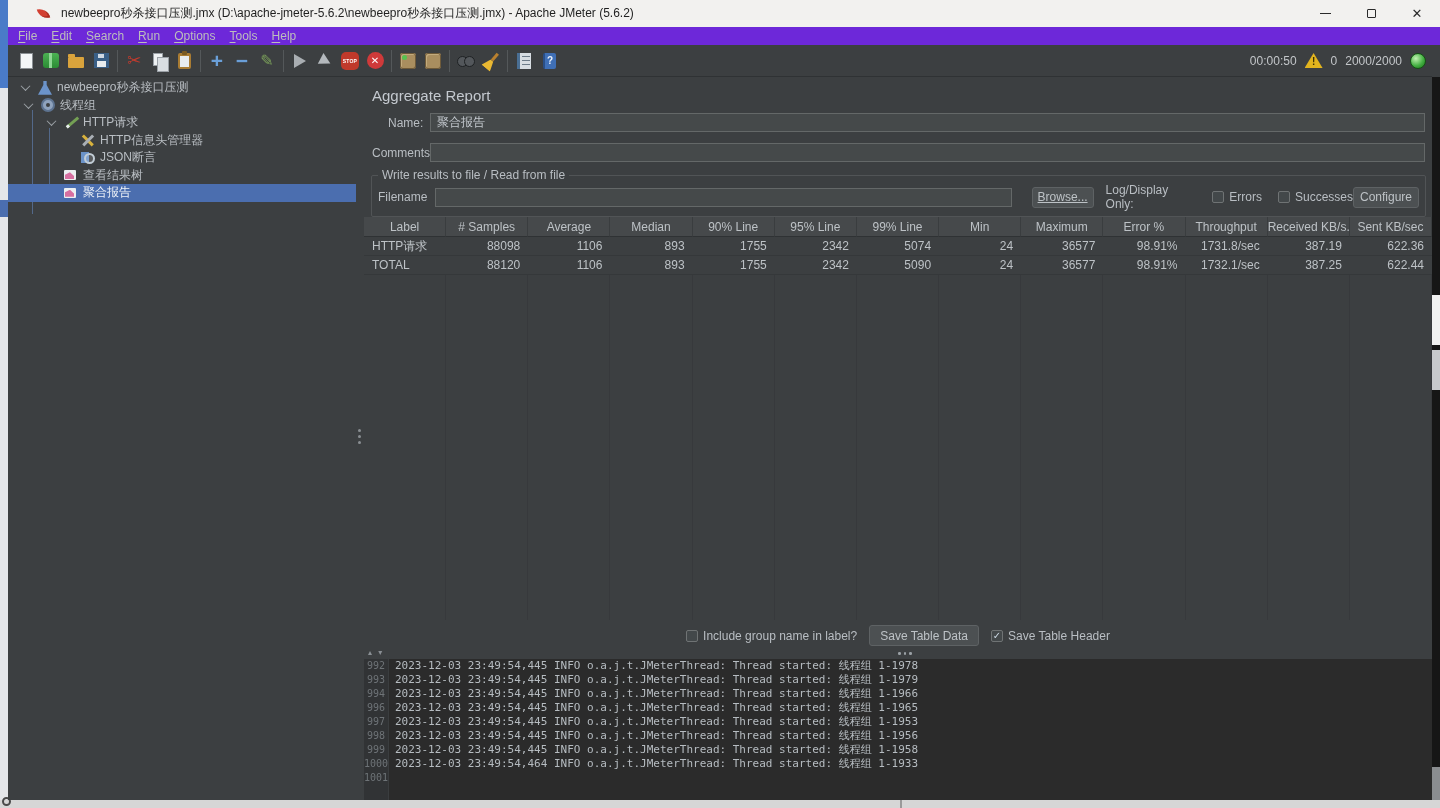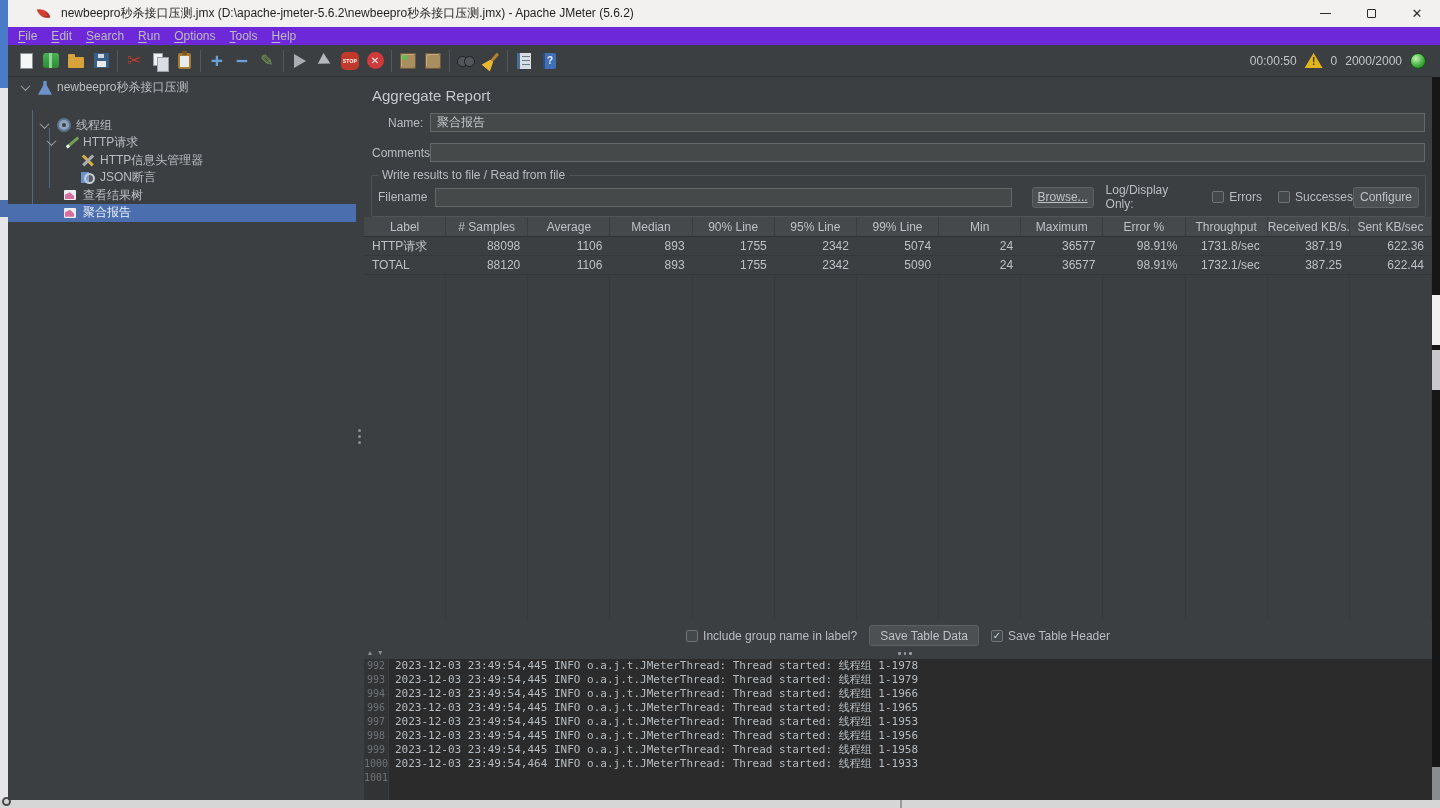--- a/index.html
+++ b/index.html
@@ -326,21 +326,21 @@
   </div>
 
   <div class="tree" id="tree">
     <div class="tree-guide" style="left:24px; top:33px; height:104px;"></div>
     <div class="tree-guide" style="left:41px; top:51px; height:60px;"></div>
   <div class="tree-row" style="padding-left: 14px;">
         <span class="chev"></span>
         <span class="ticon t-test-plan"></span>
         <span class="tree-label">newbeepro秒杀接口压测</span>
       </div>
-      <div class="tree-row" style="padding-left: 33px; margin-top: 20px;">
+      <div class="tree-row" style="padding-left: 17px;">
         <span class="chev"></span>
         <span class="ticon t-thread-group"></span>
         <span class="tree-label">线程组</span>
       </div>
       <div class="tree-row" style="padding-left: 40px;">
         <span class="chev"></span>
         <span class="ticon t-http-request"></span>
         <span class="tree-label">HTTP请求</span>
       </div>
       <div class="tree-row" style="padding-left: 57px;">

